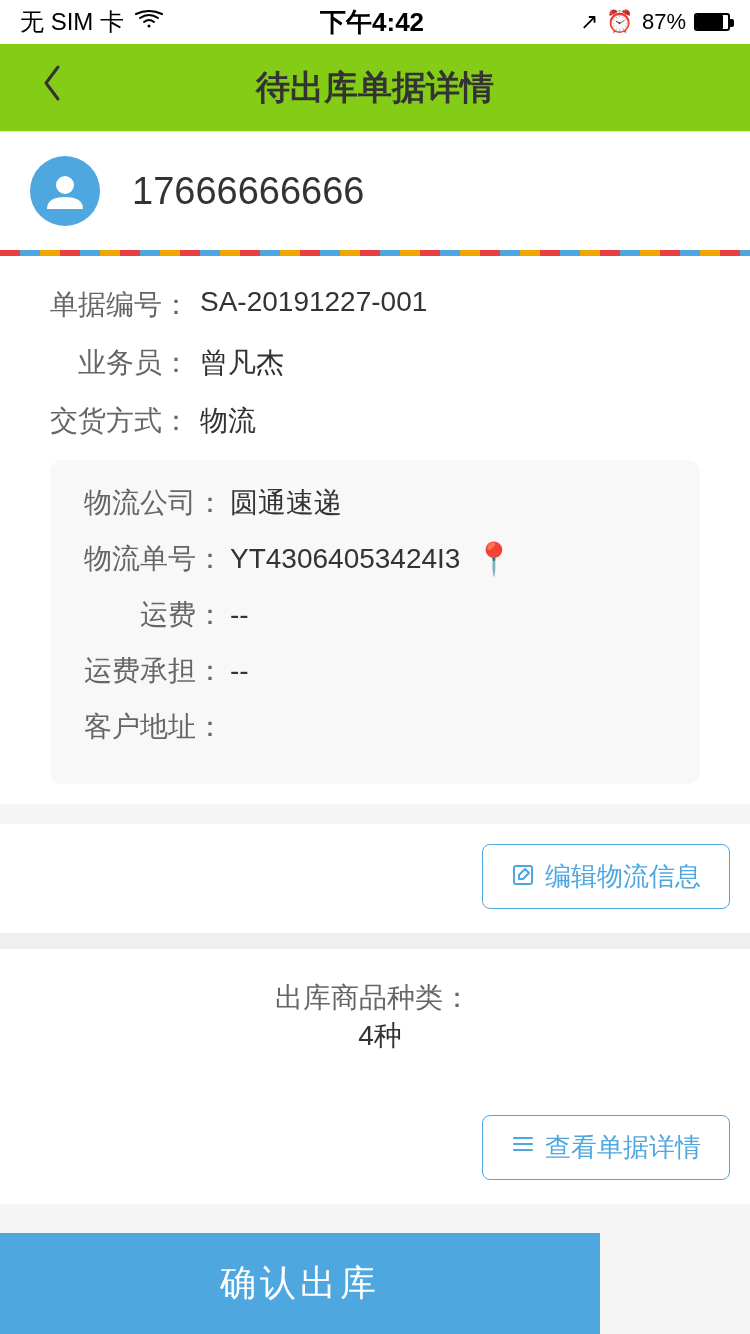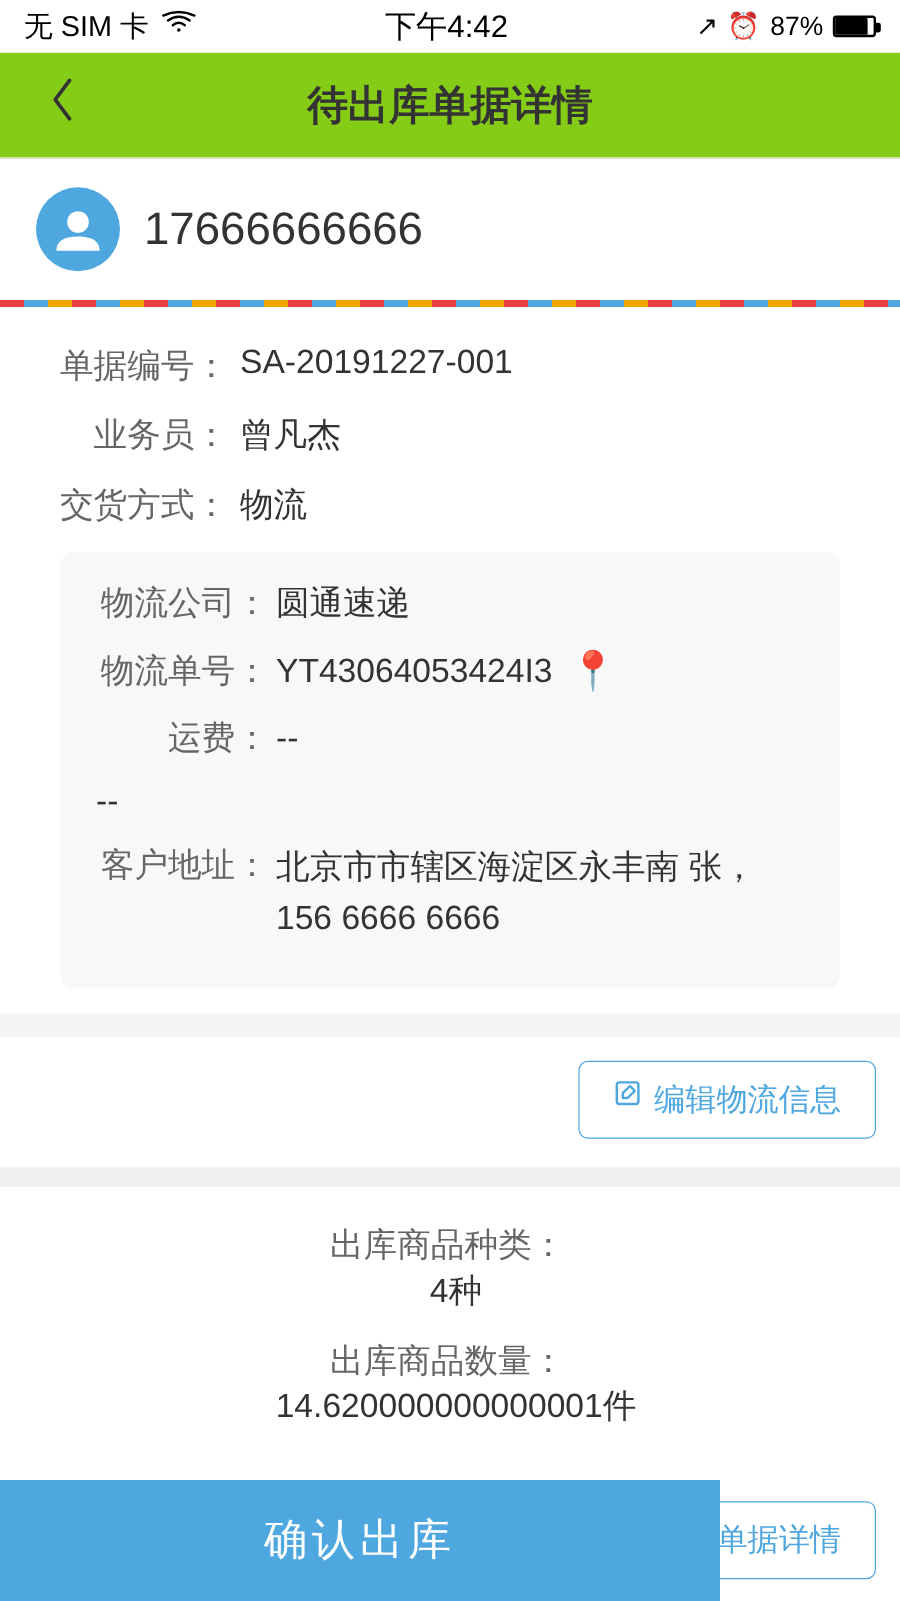--- a/index.html
+++ b/index.html
@@ -70,20 +70,21 @@
       background: #4fa7e0;
       display: flex;
       align-items: center;
       justify-content: center;
     }
     .avatar svg { width: 44px; height: 44px; }
     .customer-phone {
       font-size: 38px;
       font-weight: 500;
       color: #333;
+      margin-left: 12px;
     }
 
     
     .dashed-divider {
       height: 6px;
       background: repeating-linear-gradient(
         90deg,
         #e84040 0px, #e84040 20px,
         #4fa7e0 20px, #4fa7e0 40px,
         #f0a500 40px, #f0a500 60px
@@ -153,21 +154,21 @@
       padding: 20px 20px 24px 20px;
       background: #fff;
     }
     .edit-btn {
       border: 1px solid #4fa7e0;
       border-radius: 8px;
       padding: 14px 28px;
       color: #4fa7e0;
       font-size: 26px;
       display: flex;
-      align-items: flex-start;
+      align-items: flex-end;
       gap: 10px;
       background: #fff;
       cursor: pointer;
     }
 
     
     .section-divider {
       height: 16px;
       background: #f0f0f0;
     }
@@ -257,21 +258,21 @@
       <span>无 SIM 卡</span>
       <span>
         <svg viewBox="0 0 30 20" width="30" height="20" fill="none" stroke="#000" stroke-width="2">
           <path d="M15 16 L15 16" stroke-width="3" stroke-linecap="round"></path>
           <path d="M10 12 Q15 8 20 12" stroke-linecap="round" fill="none"></path>
           <path d="M6 8 Q15 2 24 8" stroke-linecap="round" fill="none"></path>
           <path d="M2 4 Q15 -2 28 4" stroke-linecap="round" fill="none"></path>
         </svg>
       </span>
     </div>
-    <div class="status-center" style="font-size:26px; font-weight:400;">下午4:42</div>
+    <div class="status-center" style="font-size:26px; font-weight:700;">下午4:42</div>
     <div class="status-right">
       <span>↗</span>
       <span>⏰</span>
       <span>87%</span>
       <span style="display:inline-block; width:36px; height:18px; border:2px solid #000; border-radius:3px; position:relative; vertical-align:middle;">
         <span style="display:block; width:85%; height:100%; background:#000; border-radius:1px;"></span>
         <span style="position:absolute; right:-6px; top:4px; width:4px; height:8px; background:#000; border-radius:0 2px 2px 0;"></span>
       </span>
     </div>
   </div>
@@ -321,25 +322,25 @@
         <span class="logistics-value">
           <span>YT43064053424I3</span>
           <span style="color:#4fa7e0; font-size:32px; cursor:pointer;">📍</span>
         </span>
       </div>
       <div class="logistics-row">
         <span class="logistics-label">运费：</span>
         <span class="logistics-value">--</span>
       </div>
       <div class="logistics-row">
+        <span class="logistics-label">运费承担：</span>
         <span class="logistics-value">--</span>
       </div>
       <div class="logistics-row" style="align-items: flex-start;">
         <span class="logistics-label">客户地址：</span>
-        <span class="logistics-value address-value">北京市市辖区海淀区永丰南  张，156 6666 6666</span>
       </div>
     </div>
   </div>
 
   <div class="edit-btn-row">
     <button class="edit-btn">
       <span style="font-size:26px;">
         <svg width="24" height="24" viewBox="0 0 24 24" fill="none" stroke="#4fa7e0" stroke-width="2" stroke-linecap="round" stroke-linejoin="round">
           <rect x="3" y="3" width="18" height="18" rx="2"></rect>
           <path d="M8 16 L8 12 L14 6 L18 10 L12 16 Z"></path>
@@ -348,24 +349,20 @@
       <span>编辑物流信息</span>
     </button>
   </div>
 
   <div class="section-divider"></div>
 
   <div class="goods-section">
     <div class="goods-row">
       <span class="goods-label">出库商品种类：</span>
       <span class="goods-value">4种</span>
-    </div>
-    <div class="goods-row">
-      <span class="goods-label">出库商品数量：</span>
-      <span class="goods-value">14.620000000000001件</span>
     </div>
   </div>
 
   <div class="view-detail-row">
     <button class="view-detail-btn">
       <span>
         <svg width="24" height="24" viewBox="0 0 24 24" fill="none" stroke="#4fa7e0" stroke-width="2" stroke-linecap="round">
           <line x1="3" y1="6" x2="21" y2="6"></line>
           <line x1="3" y1="12" x2="21" y2="12"></line>
           <line x1="3" y1="18" x2="21" y2="18"></line>

